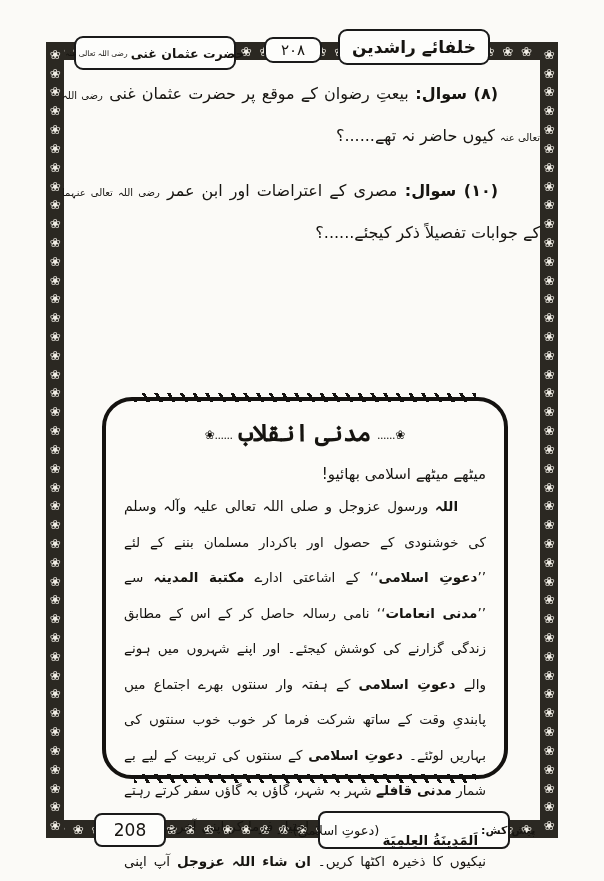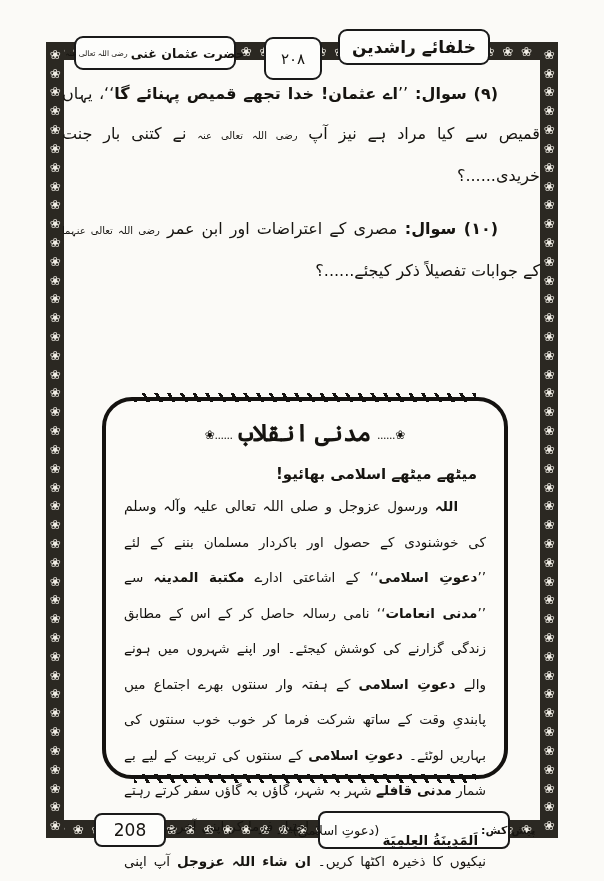--- a/index.html
+++ b/index.html
@@ -16,21 +16,21 @@
   #b-bottom{left:46px;top:820px;width:512px;height:18px;}
   #b-left{left:46px;top:42px;width:18px;height:796px;}
   #b-right{left:540px;top:42px;width:18px;height:796px;}
   
   .plaque{
     position:absolute;background:#fdfdfb;border:2px solid #1a1a1a;border-radius:9px;
     display:flex;align-items:center;justify-content:center;z-index:2;box-sizing:border-box;
     white-space:nowrap;
   }
   #h-right{left:338px;top:29px;width:152px;height:36px;font-weight:bold;font-size:17px;}
-  #h-center{left:264px;top:37px;width:58px;height:43px;font-size:15px;letter-spacing:3px;}
+  #h-center{left:264px;top:37px;width:58px;height:26px;font-size:15px;letter-spacing:3px;}
   #h-left{left:74px;top:36px;width:162px;height:34px;font-size:12.5px;font-weight:bold;gap:3px;}
   #h-left .sub{font-size:7.5px;font-weight:normal;}
   #f-num{left:94px;top:813px;width:72px;height:34px;font-size:17px;border-radius:8px;direction:ltr;}
   #f-pub{left:318px;top:811px;width:192px;height:38px;border-radius:8px;gap:3px;}
   #f-pub .lbl{font-size:11px;font-weight:bold;}
   #f-pub .name{font-size:13.5px;font-weight:bold;margin-top:20px;}
   #f-pub .sub{font-size:13px;}
   
   #questions{position:absolute;right:64px;left:62px;top:74px;z-index:2;}
   .question{margin:0 0 13px;font-size:16px;line-height:40px;text-align:justify;text-indent:42px;}
@@ -43,21 +43,21 @@
     z-index:2;box-sizing:border-box;padding:8px 18px 6px;
   }
   #madani::before,#madani::after{
     content:"";position:absolute;left:28px;right:28px;height:9px;
     background:repeating-linear-gradient(60deg,#141210 0 3px,transparent 3px 11px);
   }
   #madani::before{top:-8px;}
   #madani::after{bottom:-8px;}
   .madani-title{text-align:center;font-size:24px;font-weight:bold;margin:4px 0 0;line-height:40px;font-family:Liberation Serif, serif;}
   .madani-title .ornm{font-size:12px;font-weight:normal;vertical-align:middle;}
-  .salutation{font-size:15px;font-weight:bold;margin:6px 9px 0;text-align:right;line-height:26px;}
+  .salutation{font-size:15px;font-weight:normal;margin:6px 0 0;text-align:right;line-height:26px;}
   .para{font-size:13.5px;line-height:35.5px;text-align:justify;text-indent:28px;margin:2px 0 0;}
   .para .sm{font-size:14px;}
 </style>
 </head>
 <body>
 
 <div class="page">
 
   <div class="orn-strip" id="b-top">
       <span class="orn">❀</span>
@@ -211,21 +211,21 @@
   </div>
   <div class="plaque" id="h-center">
     <span>۲۰۸</span>
   </div>
   <div class="plaque" id="h-left">
     <span>حضرت عثمان غنی</span>
     <span class="sub">رضی اللہ تعالی عنہ</span>
   </div>
 
   <div id="questions">
-    <p class="question"><span class="b">(۹) </span><span class="b">سوال: </span><span>’’</span><span class="b">اے عثمان! خدا تجھے قمیص پہنائے گا</span><span>‘‘، یہاں قمیص سے کیا مراد ہے نیز آپ </span><span class="sm">رضی اللہ تعالی عنہ</span><span> نے کتنی بار جنت خریدی......؟</span></p>
+    <p class="question"><span class="b">(۸) </span><span class="b">سوال: </span><span>بیعتِ رضوان کے موقع پر حضرت عثمان غنی </span><span class="sm">رضی اللہ تعالی عنہ</span><span> کیوں حاضر نہ تھے......؟</span></p>
     <p class="question"><span class="b">(۱۰) </span><span class="b">سوال: </span><span>مصری کے اعتراضات اور ابن عمر </span><span class="sm">رضی اللہ تعالی عنہما</span><span> کے جوابات تفصیلاً ذکر کیجئے......؟</span></p>
   </div>
 
   <div id="madani">
     <div class="madani-title">
       <span class="ornm">❀......</span>
       <span>مدنی انقلاب</span>
       <span class="ornm">......❀</span>
     </div>
     <p class="salutation">میٹھے میٹھے اسلامی بھائیو!</p>

